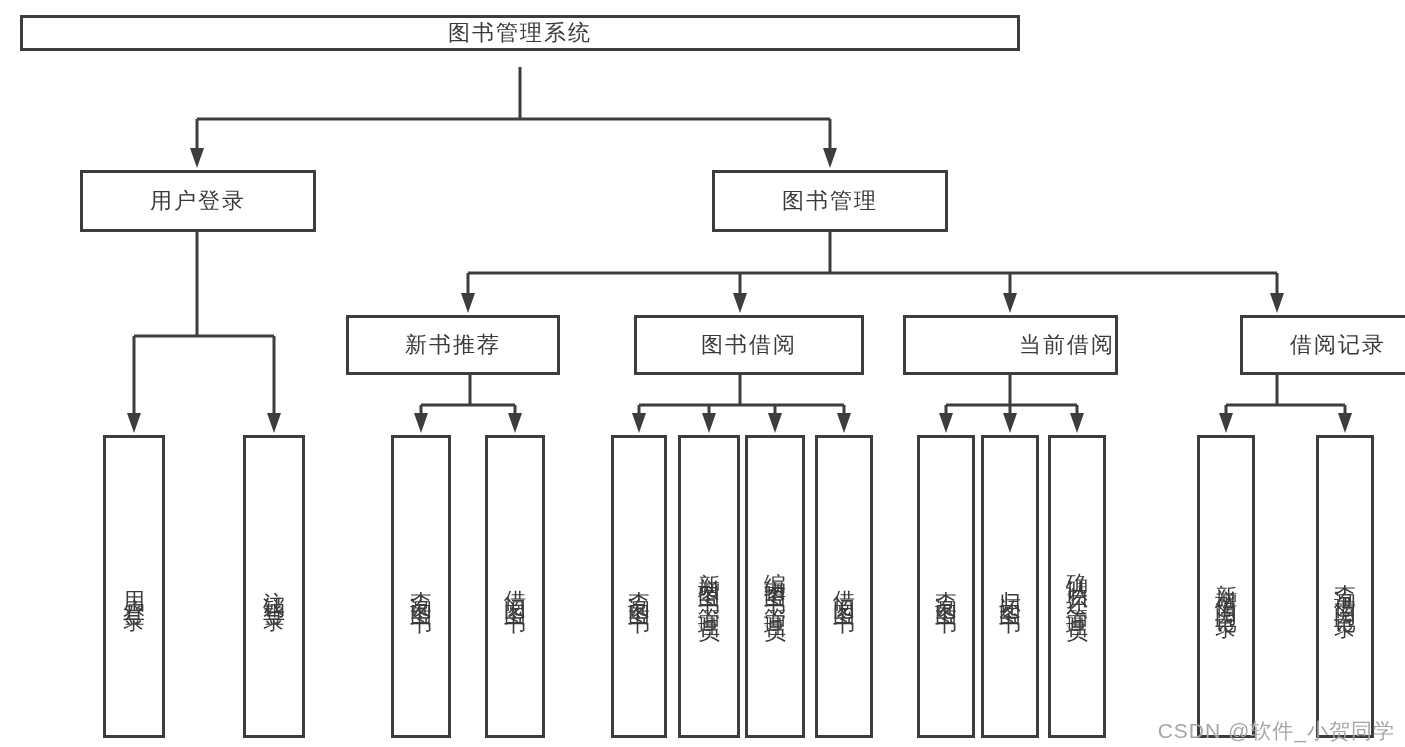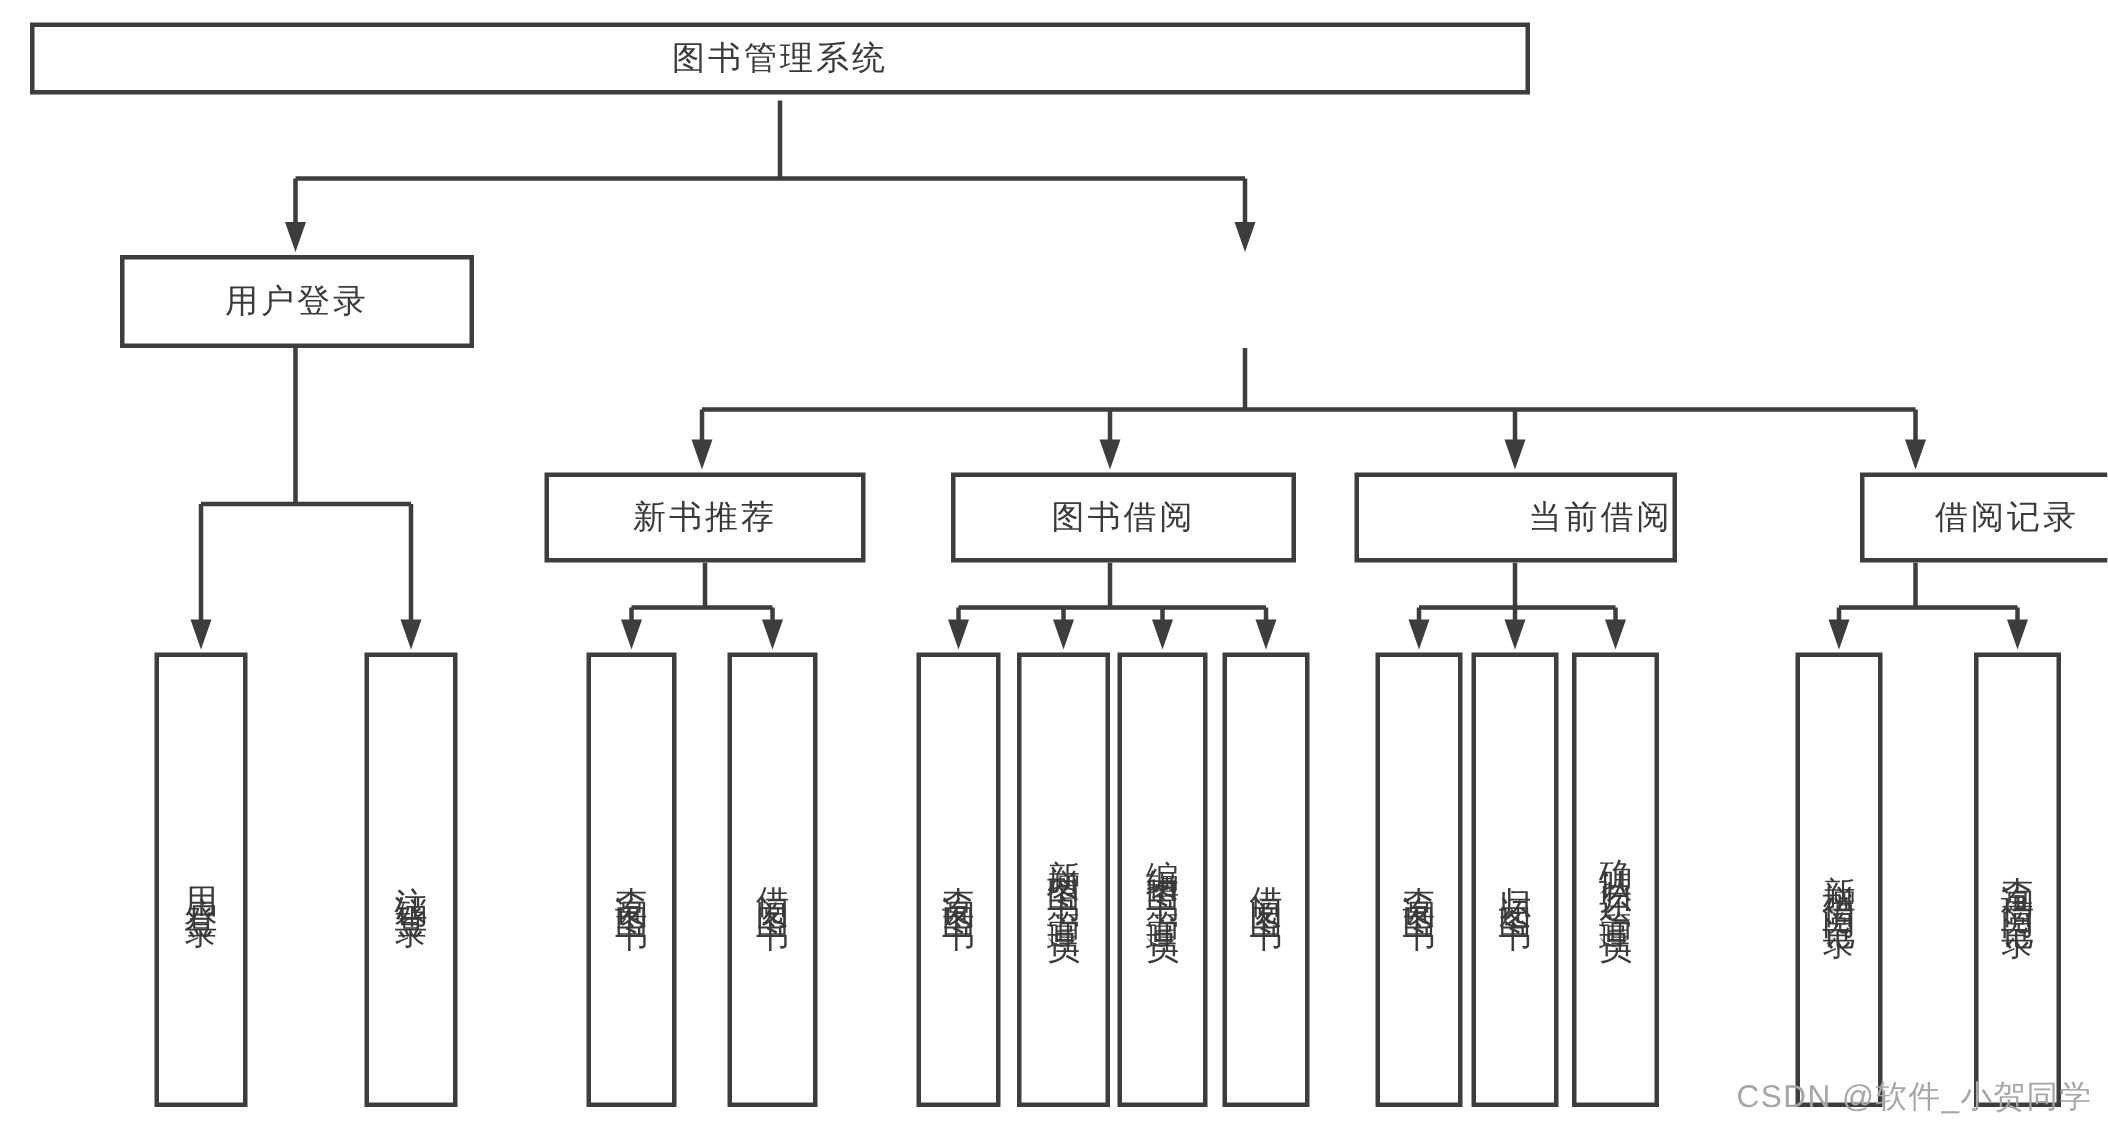--- a/index.html
+++ b/index.html
@@ -91,29 +91,32 @@
       <polygon points="768,413 782,413 775,433"></polygon>
       <polygon points="837,413 851,413 844,433"></polygon>
       <polygon points="939,413 953,413 946,433"></polygon>
       <polygon points="1003,413 1017,413 1010,433"></polygon>
       <polygon points="1070,413 1084,413 1077,433"></polygon>
       <polygon points="1219,413 1233,413 1226,433"></polygon>
       <polygon points="1338,413 1352,413 1345,433"></polygon>
     </g>
   </svg>
 
-  <div class="node" style="left:20px; top:15px; width:1000px; height:48px;">
+  <div class="node" style="left:20px; top:15px; width:1000px; height:36px;">
     <span>图书管理系统</span>
   </div>
 
   <div class="node" style="left:80px; top:170px; width:236px; height:62px;">
     <span>用户登录</span>
   </div>
+  <div class="node" style="left:712px; top:170px; width:236px; height:62px;">
+    <span>图书管理</span>
+  </div>
 
-  <div class="node" style="left:363px; top:315px; width:214px; height:60px;justify-content:center;">
+  <div class="node" style="left:346px; top:315px; width:214px; height:60px;justify-content:center;">
     <span>新书推荐</span>
   </div>
   <div class="node" style="left:634px; top:315px; width:230px; height:60px;">
     <span>图书借阅</span>
   </div>
   <div class="node" style="left:903px; top:315px; width:215px; height:60px;justify-content:flex-end;">
     <span>当前借阅</span>
   </div>
   <div class="node" style="left:1240px; top:315px; width:196px; height:60px;align-items:center;">
     <span>借阅记录</span>

